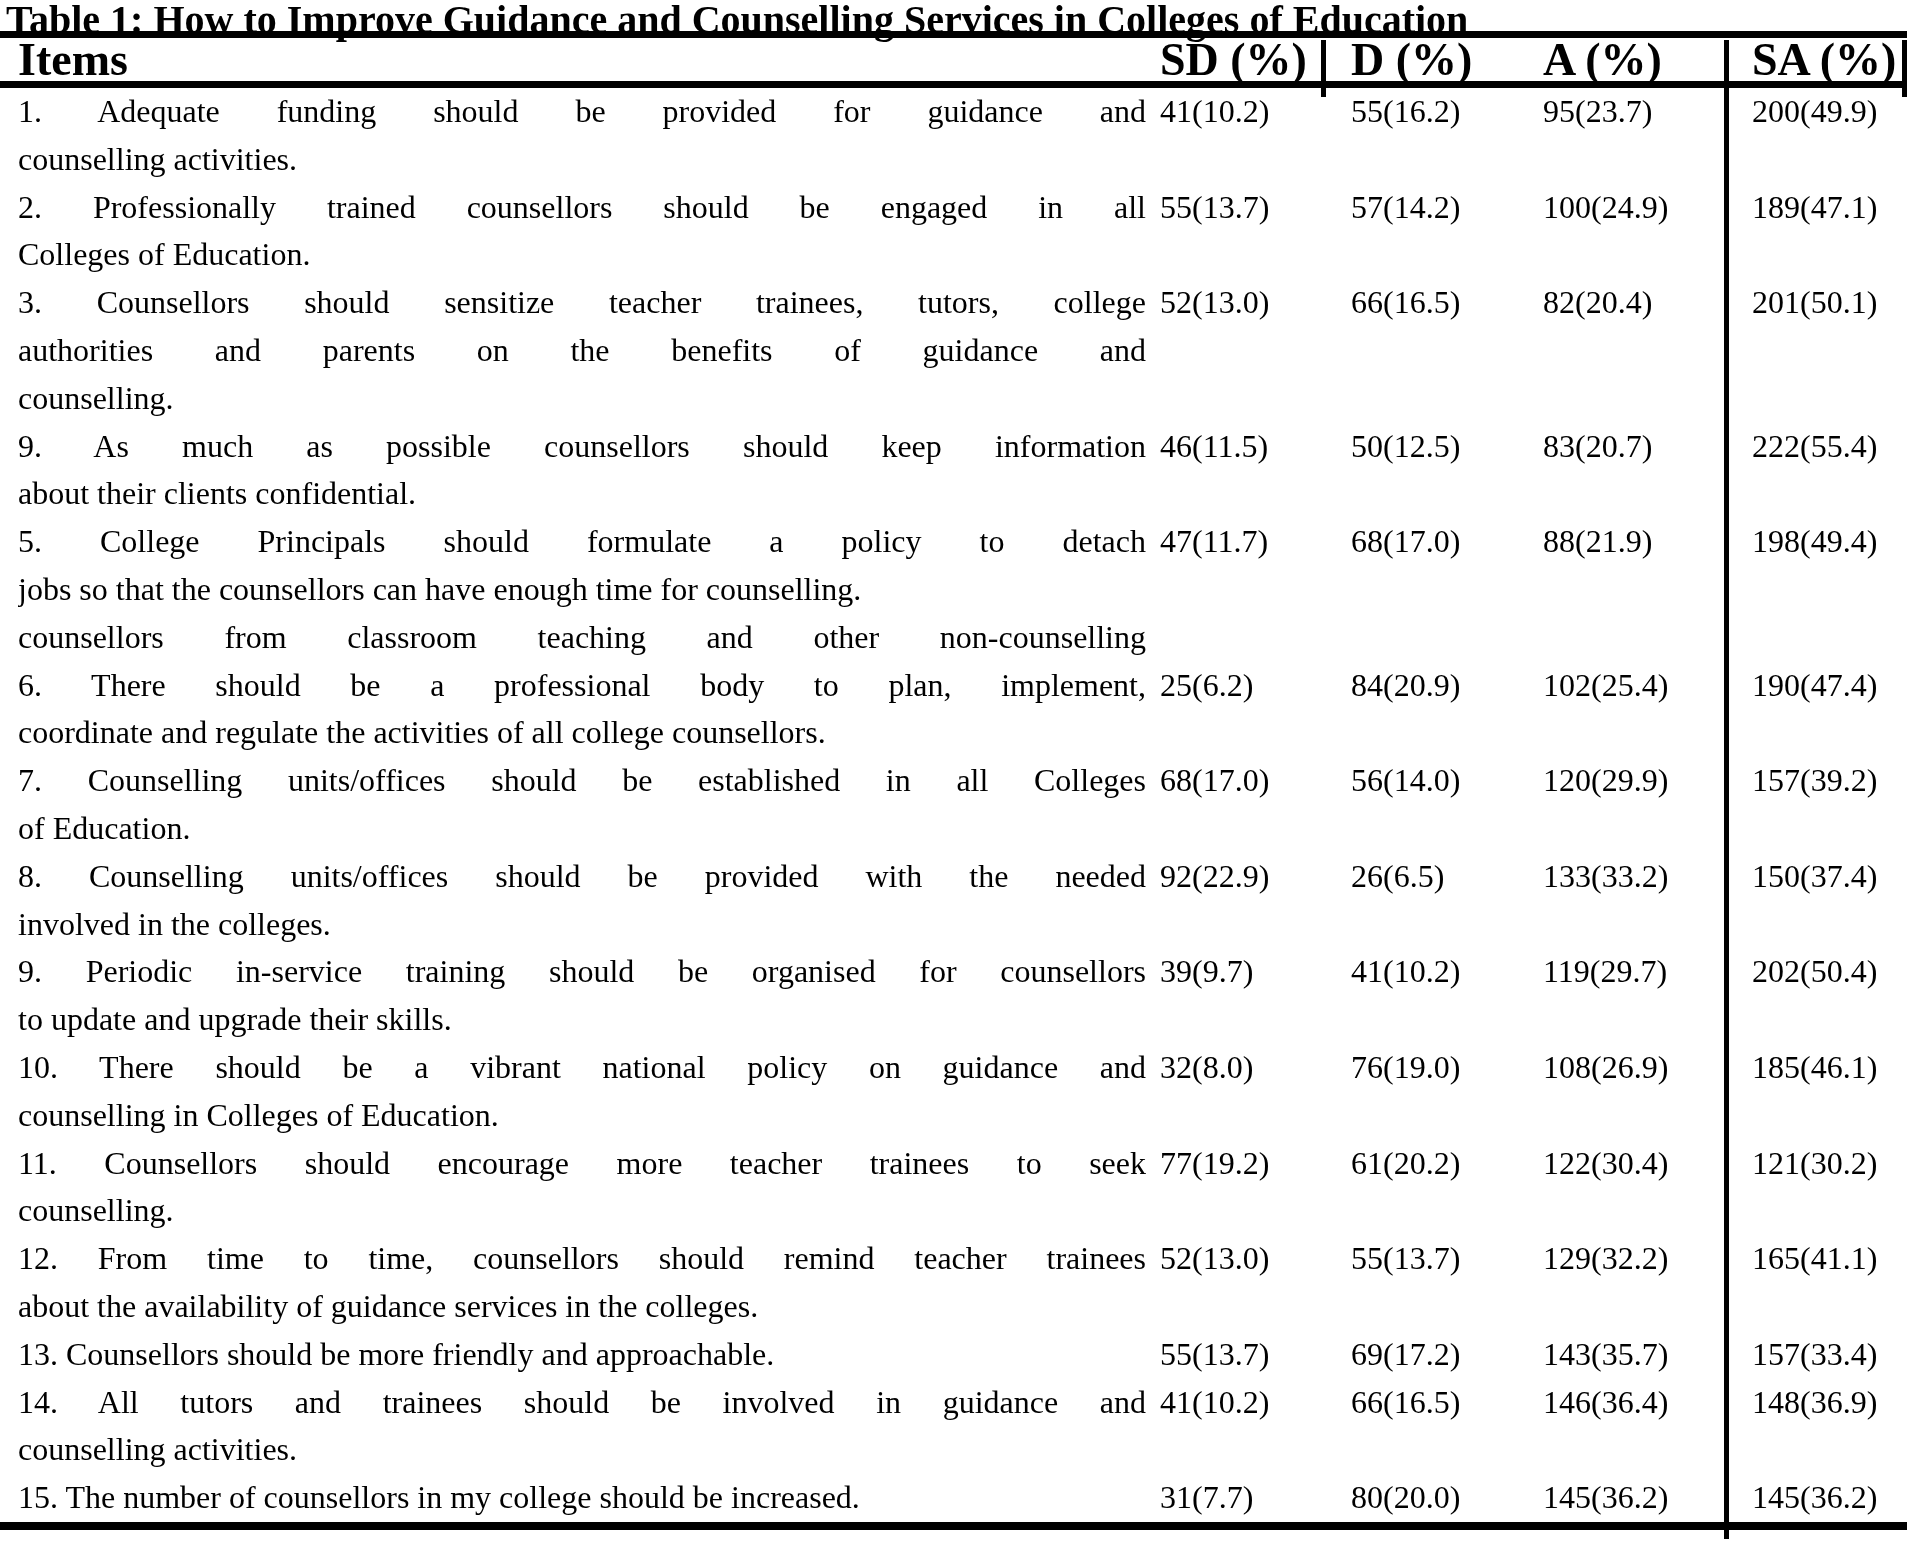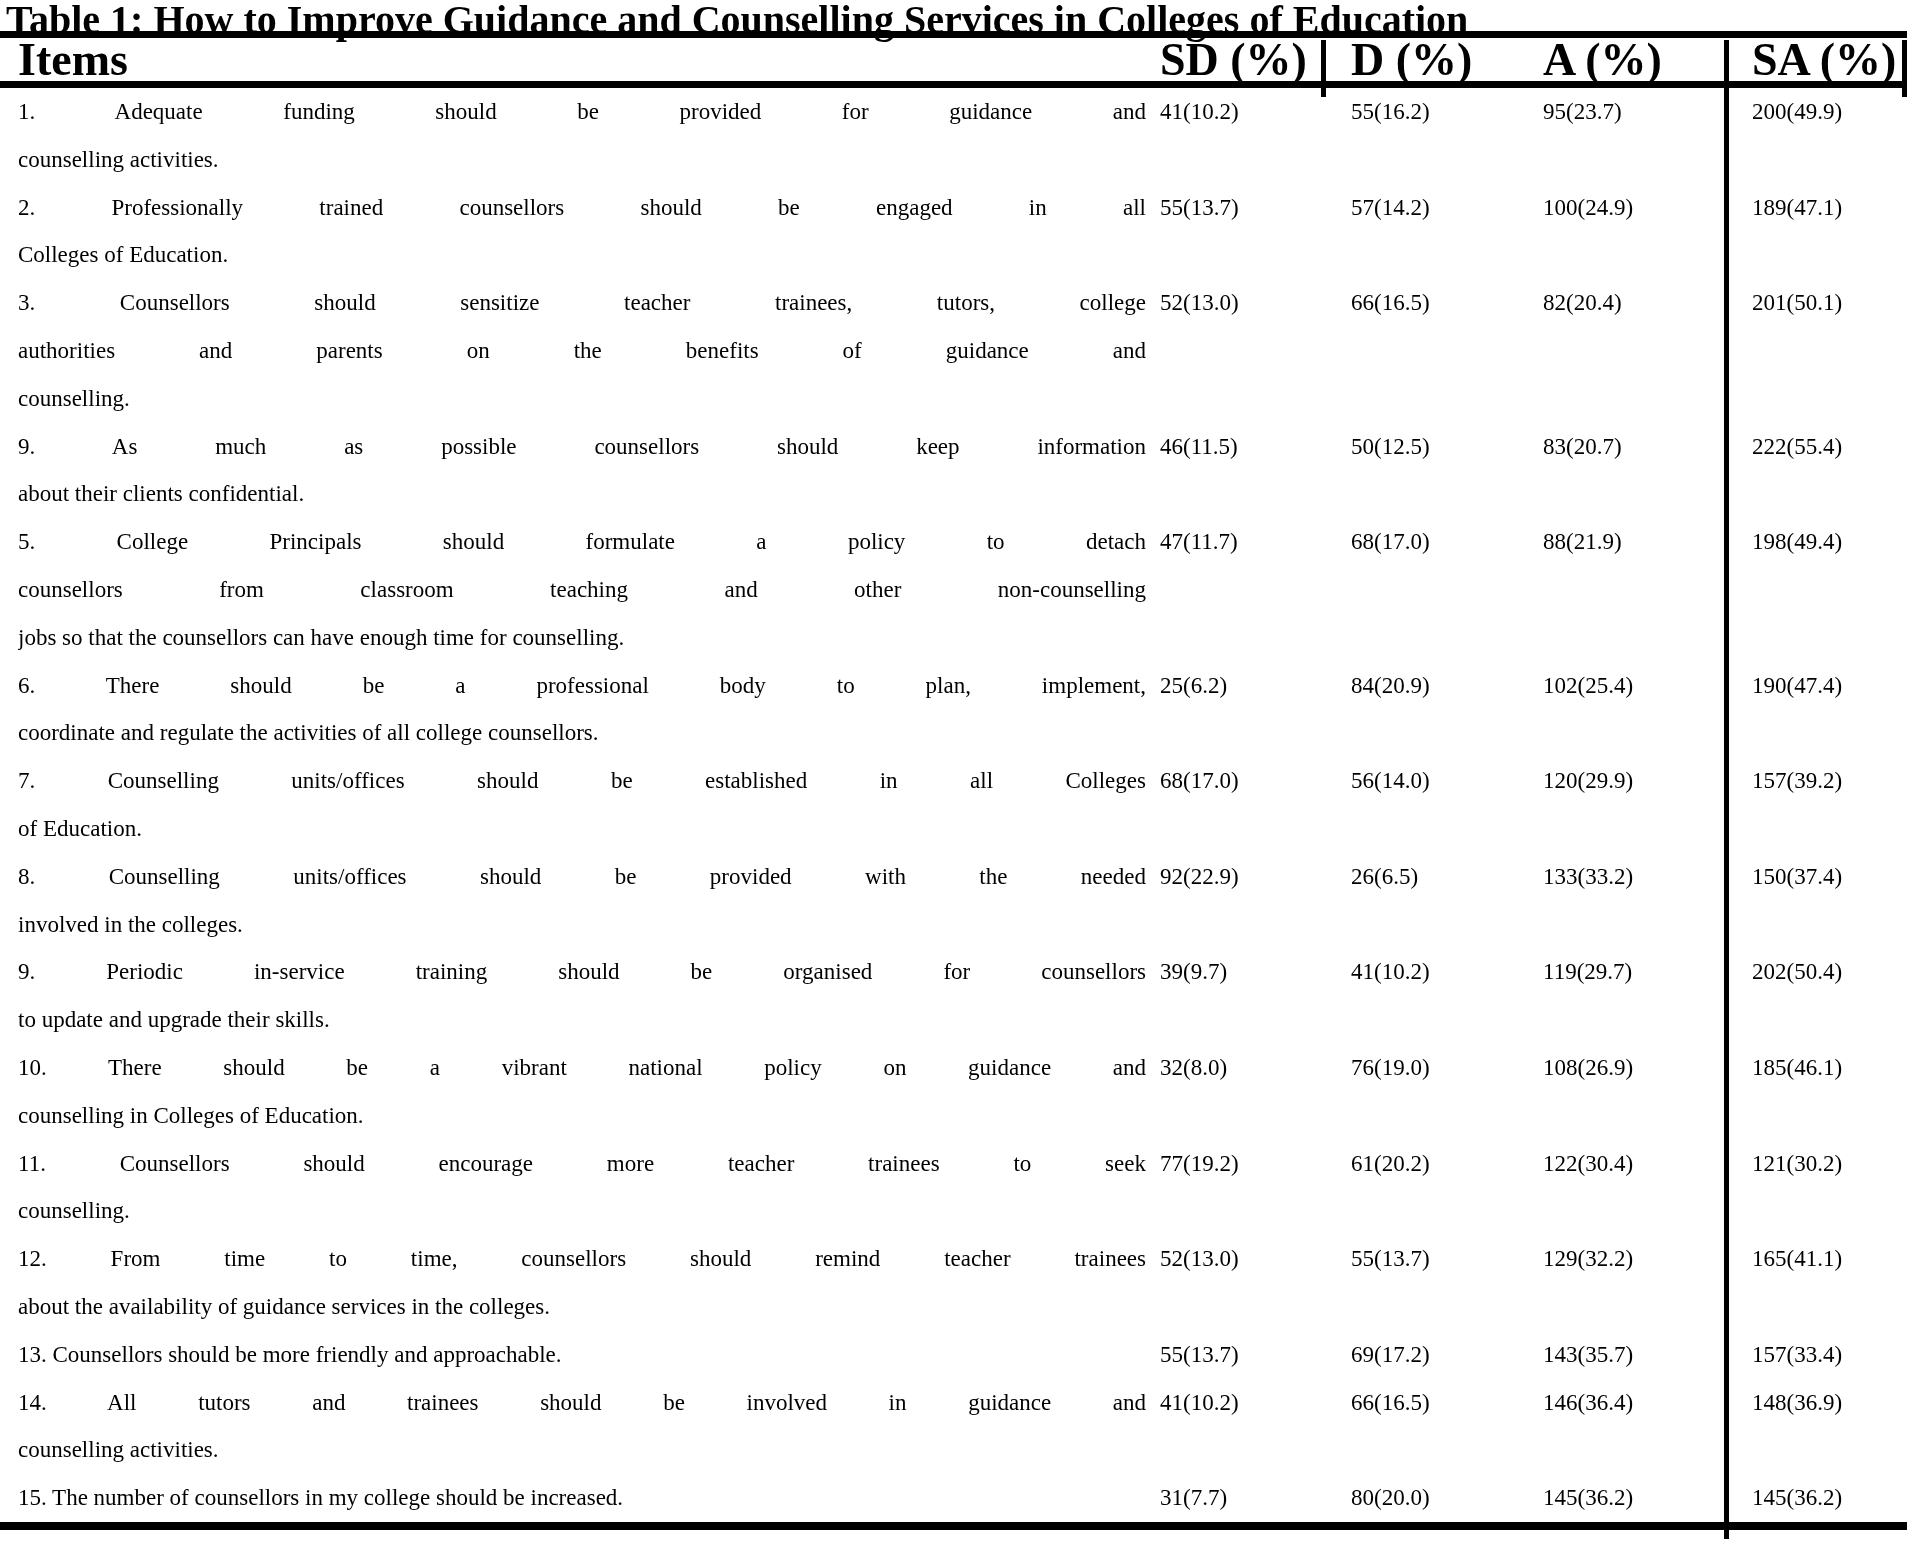--- a/index.html
+++ b/index.html
@@ -19,21 +19,21 @@
   .rule { height:7px; background:#000000; }
   .rule-bottom { height:8px; }
   .hrow, .trow {
     display:grid;
     grid-template-columns:1160px 191px 192px 209px 155px;
   }
   .hrow {
     height:43px; line-height:43px;
     font-weight:bold; font-size:46px;
   }
-  .trow { font-size:23px; line-height:47.8px; align-items:start; }
+  .trow { font-size:32px; line-height:47.8px; align-items:start; }
   .c-items { padding-left:18px; padding-right:14px; }
   .iline {
     line-height:47.8px;
     white-space:nowrap; overflow:hidden;
     text-align:justify; text-align-last:justify;
   }
   .iline.last { text-align-last:left; }
   .c-sa { overflow:visible; white-space:nowrap; }
   .vline { position:absolute; width:5px; background:#000000; top:40px; }
   #vl-sd-d { left:1321px; height:57px; }
@@ -92,22 +92,22 @@
           <div class="iline last">about their clients confidential.</div>
         </div>
         <div class="cell c-sd">46(11.5)</div>
         <div class="cell c-d">50(12.5)</div>
         <div class="cell c-a">83(20.7)</div>
         <div class="cell c-sa">222(55.4)</div>
       </div>
       <div class="trow">
         <div class="cell c-items">
           <div class="iline">5. College Principals should formulate a policy to detach</div>
+          <div class="iline last">jobs so that the counsellors can have enough time for counselling.</div>
           <div class="iline">counsellors from classroom teaching and other non-counselling</div>
-          <div class="iline last">jobs so that the counsellors can have enough time for counselling.</div>
         </div>
         <div class="cell c-sd">47(11.7)</div>
         <div class="cell c-d">68(17.0)</div>
         <div class="cell c-a">88(21.9)</div>
         <div class="cell c-sa">198(49.4)</div>
       </div>
       <div class="trow">
         <div class="cell c-items">
           <div class="iline">6. There should be a professional body to plan, implement,</div>
           <div class="iline last">coordinate and regulate the activities of all college counsellors.</div>

